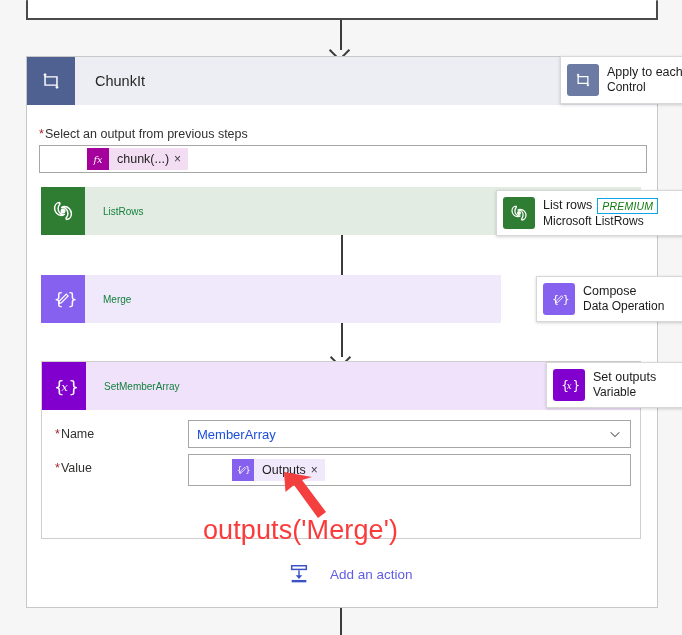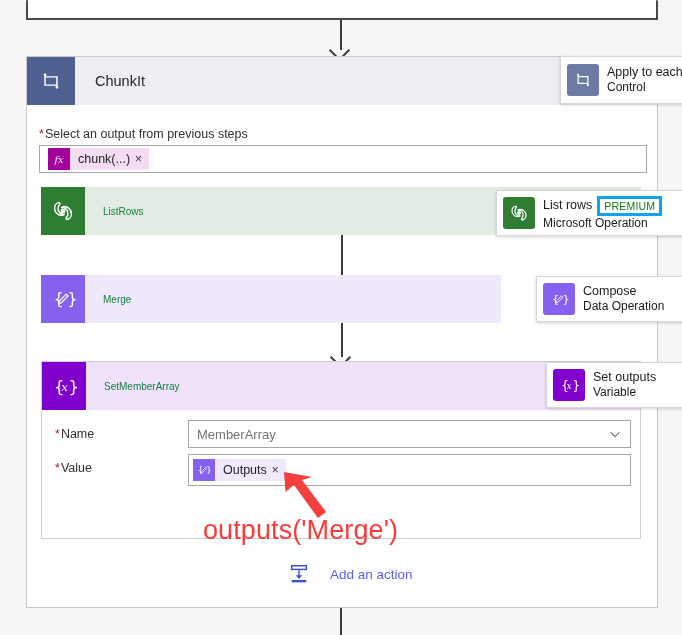--- a/index.html
+++ b/index.html
@@ -113,26 +113,27 @@
     align-items: center;
     gap: 5px;
     white-space: nowrap;
   }
   .flyout .ft .l2 {
     font-size: 12px;
     color: #1b1b1b;
     white-space: nowrap;
   }
   .premium {
-    border: 3px solid #0ea5e9;
+    border: 1px solid #0ea5e9;
     color: #107c10;
     font-size: 10.5px;
     padding: 0 4px;
     letter-spacing: .2px;
     line-height: 14px;
+    font-style: italic;
   }
 
   
   .req-label {
     font-size: 12.5px;
     color: #323130;
     white-space: nowrap;
   }
   .req-label .star { color: #a4262c; margin-right: 1px; }
 
@@ -147,20 +148,21 @@
   }
 
   
   .token {
     display: inline-flex;
     align-items: center;
     height: 22px;
     background: #f3ddf3;
     font-size: 12.5px;
     color: #201f1e;
+    margin-left: 39px;
   }
   .token .tok-icon {
     width: 22px; height: 22px;
     flex: none;
     display: flex; align-items: center; justify-content: center;
   }
   .token .tok-label { padding: 0 5px 0 8px; white-space: nowrap; }
   .token .tok-x {
     padding-right: 7px;
     font-size: 12px;
@@ -322,21 +324,21 @@
         </div>
         <div class="ac-title">SetMemberArray</div>
       </div>
 
       <div class="setvar-body">
 
         <div class="req-label" style="position:absolute; left:13px; top:17px;">
           <span class="star">*</span><span>Name</span>
         </div>
         <div class="picker" style="position:absolute; left:146px; top:10px; width:443px; height:28px; justify-content:space-between;">
-          <span style="font-size:13px; color:#737373;">MemberArray</span>
+          <span style="font-size:13px; color:#1d4ed8;">MemberArray</span>
           <span style="display:flex;">
             <svg width="14" height="14" viewBox="0 0 16 16" aria-hidden="true">
               <path d="M3 6 L8 11 L13 6" fill="none" stroke="#605e5c" stroke-width="1.2"></path>
             </svg>
           </span>
         </div>
 
         <div class="req-label" style="position:absolute; left:13px; top:51px;">
           <span class="star">*</span><span>Value</span>
         </div>
@@ -393,21 +395,21 @@
         <path d="M8.6 3.6c-2.8 0-5 2.4-5 5.6 0 3.9 3.1 7.2 6.9 7.2 1.3 0 2.4-.4 3.2-1.1-.4.1-.8.1-1.2.1-3 0-5.4-2.6-5.4-5.9 0-1.6.6-3 1.5-4.1.6-.7.3-1.8-.5-1.8z" fill="none" stroke="#ffffff" stroke-width="1.5"></path>
         <path d="M15.4 20.4c2.8 0 5-2.4 5-5.6 0-3.9-3.1-7.2-6.9-7.2-1.3 0-2.4.4-3.2 1.1.4-.1.8-.1 1.2-.1 3 0 5.4 2.6 5.4 5.9 0 1.6-.6 3-1.5 4.1-.6.7-.3 1.8.5 1.8z" fill="none" stroke="#ffffff" stroke-width="1.5"></path>
         <circle cx="12" cy="12" r="2.4" fill="#ffffff"></circle>
       </svg>
     </div>
     <div class="ft">
       <div class="l1">
         <span>List rows</span>
         <span class="premium">PREMIUM</span>
       </div>
-      <div class="l2">Microsoft Operation</div>
+      <div class="l2">Microsoft ListRows</div>
     </div>
   </div>
 
   <div class="flyout" style="left:509px; top:276px; width:149px; height:46px;">
     <div class="fi" style="background:#8661ef;">
       <svg width="20" height="17" viewBox="0 0 28 24" aria-hidden="true">
         <text x="4" y="17.5" font-family="DejaVu Sans, sans-serif" font-size="16" fill="#ffffff">{</text>
         <text x="19" y="17.5" font-family="DejaVu Sans, sans-serif" font-size="16" fill="#ffffff">}</text>
         <path d="M17.6 6.8 l2 2 -7.4 7.4 -2.6 .6 .6-2.6z" fill="none" stroke="#ffffff" stroke-width="1.3"></path>
       </svg>

